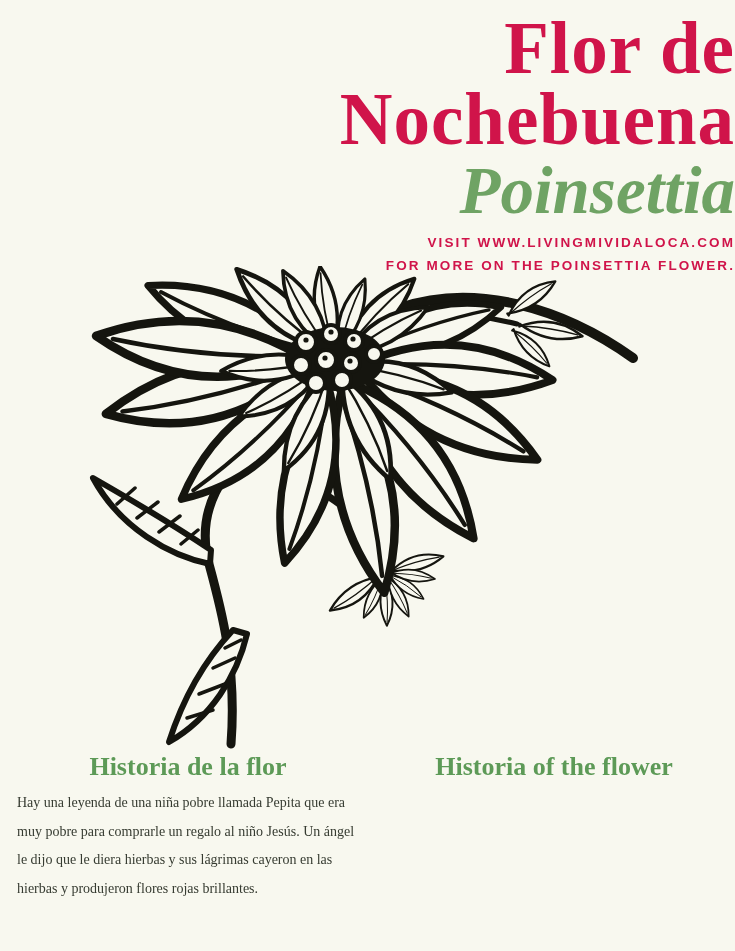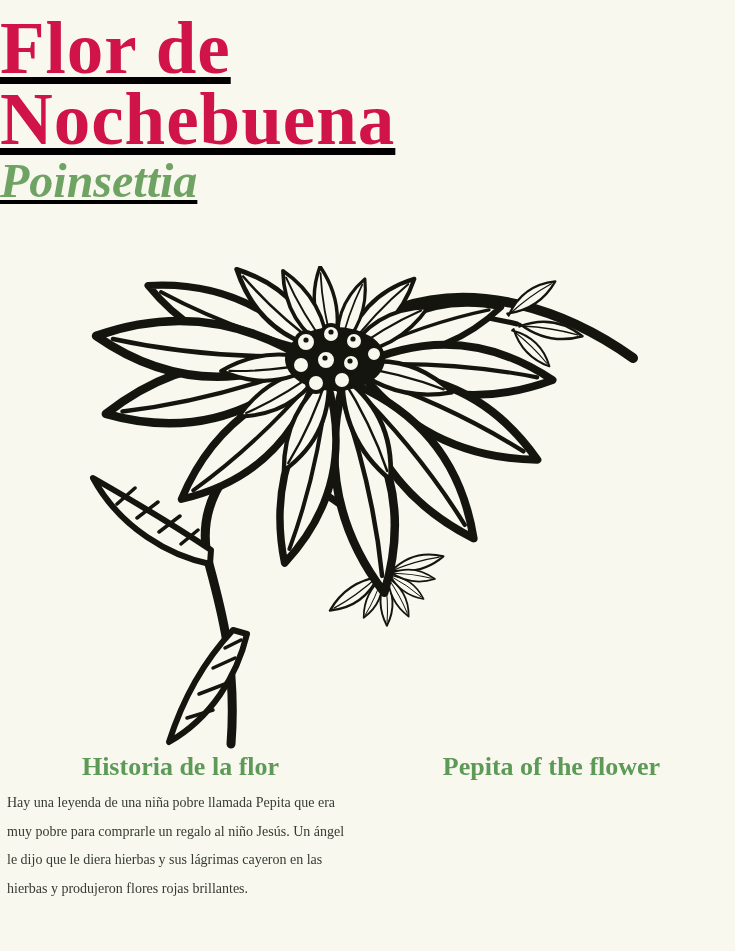--- a/index.html
+++ b/index.html
@@ -3,35 +3,35 @@
 <meta charset="utf-8">
 <style>
   html,body{margin:0;padding:0;}
   .page{
     position:relative;
     width:735px;height:951px;
     background:#F8F8EF;
     overflow:hidden;
     font-family:"Liberation Serif", serif;
   }
-  .header{position:absolute;top:14px;left:0;right:0;text-align:left;text-decoration:underline;}
+  .header{position:absolute;top:14px;left:0;right:0;text-align:right;}
   .title{
     font-family:"Liberation Serif", serif;
     font-weight:bold;
     font-size:73px;
     line-height:0.97;
     letter-spacing:1px;
     color:#D0144A;
     margin:0;
   }
   .subtitle{
     font-family:"Liberation Serif", serif;
     font-weight:bold;
     font-style:italic;
-    font-size:48px;
+    font-size:67px;
     line-height:1;
     color:#6FA364;
     margin:1px 0 4px 0;
   }
   .visit{
     font-family:"Liberation Sans", sans-serif;
     font-weight:bold;
     font-size:13.5px;
     letter-spacing:2.1px;
     line-height:1.7;
@@ -40,21 +40,21 @@
   }
   .illustration{
     position:absolute;
     left:85px;top:266px;
     width:560px;height:484px;
   }
   .columns{
     position:absolute;
     top:752px;left:0;right:0;
     display:flex;
-    padding:0 10px 0 7px;
+    padding:0 10px 0 17px;
     gap:24px;
   }
   .col{flex:1;min-width:0;}
   .col-heading{
     font-family:"Liberation Serif", serif;
     font-weight:bold;
     font-size:26px;
     color:#5D9A57;
     text-align:center;
     margin:0 0 7px 0;
@@ -71,20 +71,24 @@
 <body>
 
 <div class="page">
 
   <div class="header">
     <h1 class="title">
       <span>Flor de</span><br>
       <span>Nochebuena</span>
     </h1>
     <div class="subtitle">Poinsettia</div>
+    <div class="visit">
+      <div>VISIT WWW.LIVINGMIVIDALOCA.COM</div>
+      <div>FOR MORE ON THE POINSETTIA FLOWER.</div>
+    </div>
   </div>
 
   <svg class="illustration" viewBox="0 0 560 484" fill="none" stroke-linecap="round" stroke-linejoin="round">
     <defs>
       <g id="bract">
         <path d="M 16 3 Q 92 -42 168 0 Q 92 36 16 -3 Z" fill="#F8F8EF" stroke="#15150F" stroke-width="6"></path>
         <path d="M 22 1 Q 92 -8 156 -1" fill="none" stroke="#15150F" stroke-width="3.2"></path>
       </g>
     </defs>
 
@@ -150,17 +154,17 @@
     <circle cx="240" cy="92" r="2.6" fill="#15150F" stroke="none"></circle>
     <circle cx="265" cy="95" r="2.6" fill="#15150F" stroke="none"></circle>
   </svg>
 
   <div class="columns">
     <div class="col">
       <h2 class="col-heading">Historia de la flor</h2>
       <p class="col-body">Hay una leyenda de una niña pobre llamada Pepita que era muy pobre para comprarle un regalo al niño Jesús. Un ángel le dijo que le diera hierbas y sus lágrimas cayeron en las hierbas y produjeron flores rojas brillantes.</p>
     </div>
     <div class="col">
-      <h2 class="col-heading">Pepita of the flower</h2>
+      <h2 class="col-heading">Historia of the flower</h2>
     </div>
   </div>
 
 </div>
 
 </body></html>

